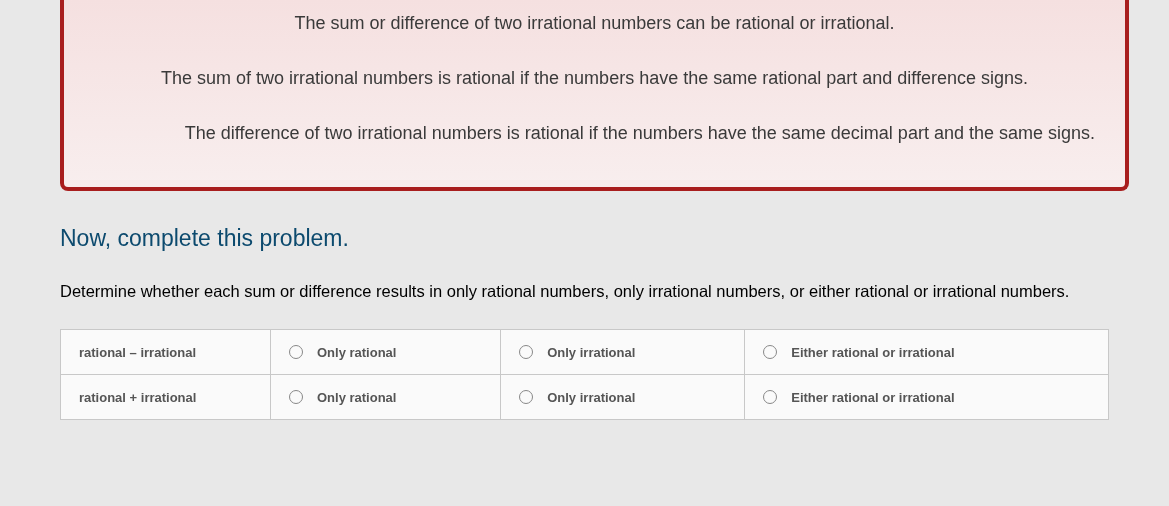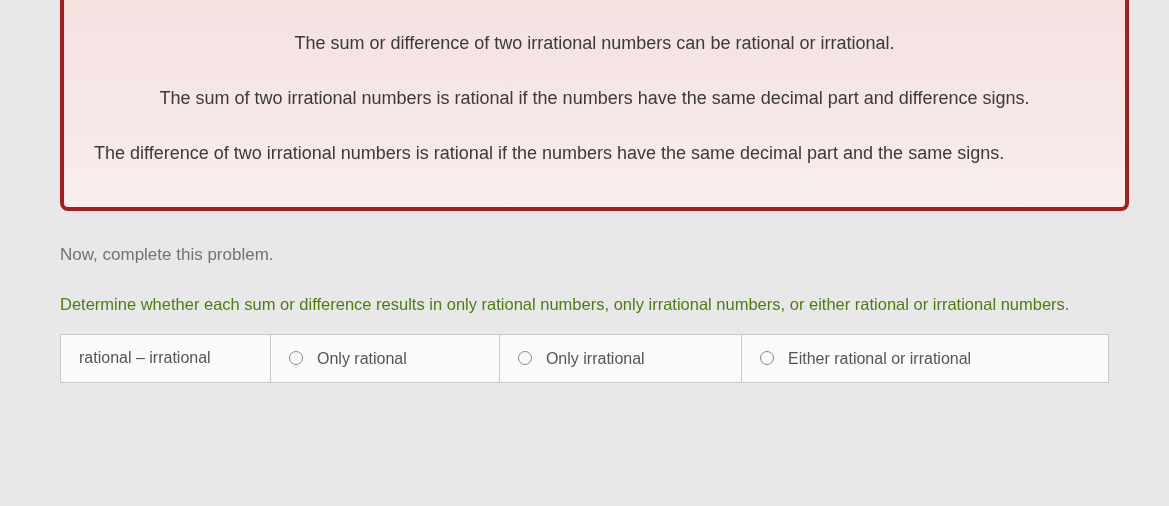--- a/index.html
+++ b/index.html
@@ -10,65 +10,66 @@
     height: 506px;
     overflow: hidden;
     position: relative;
   }
   .info-box {
     background: linear-gradient(180deg, #f5e0e0 0%, #f8eeee 100%);
     border: 4px solid #a81e1e;
     border-top: none;
     border-radius: 0 0 8px 8px;
     margin: 0 40px 0 60px;
-    padding: 30px 30px 40px 30px;
+    padding: 10px 30px 40px 30px;
     color: #3a3a3a;
     font-size: 18px;
     line-height: 1.5;
   }
   .info-line-1 {
     text-align: center;
     margin-bottom: 28px;
     font-size: 18px;
   }
   .info-line-2 {
     text-align: center;
     margin-bottom: 28px;
     font-size: 18px;
     padding: 0 10px;
   }
   .info-line-3 {
-    text-align: left;
+    text-align: right;
     font-size: 18px;
   }
   .question-area {
     padding: 34px 60px 0 60px;
     color: #333;
   }
   .prompt-title {
-    font-size: 17px;
-    color: #737373;
+    font-size: 23px;
+    color: #0c4a6e;
     margin-bottom: 30px;
   }
   .prompt-sub {
     font-size: 16.5px;
-    color: #4d7c0f;
-    margin-bottom: 20px;
+    color: #000000;
+    margin-bottom: 28px;
   }
   .table {
     width: 100%;
     border-collapse: collapse;
     background: #fafafa;
   }
   .table td {
     border: 1px solid #c8c8c8;
     padding: 14px 18px;
-    font-size: 16px;
+    font-size: 13px;
     color: #555;
     vertical-align: middle;
+    font-weight: bold;
   }
   .row-label {
     width: 210px;
     color: #666;
   }
   .opt-cell { white-space: nowrap; }
   .radio {
     display: inline-block;
     width: 14px;
     height: 14px;
@@ -81,21 +82,21 @@
   }
   .opt-text { vertical-align: middle; }
   b { font-weight: 400; }
 </style>
 </head>
 <body>
 
 <div class="info-box">
   <p class="info-line-1">The sum or difference of two irrational numbers can be rational or irrational.</p>
   <p class="info-line-2">
-    <span>The </span><b>sum</b><span> of two irrational numbers is rational if the numbers have the </span><b>same</b><span> decimal part and </span><b>difference</b><span> signs.</span>
+    <span>The </span><b>sum</b><span> of two irrational numbers is rational if the numbers have the </span><b>same</b><span> rational part and </span><b>difference</b><span> signs.</span>
   </p>
   <p class="info-line-3">
     <span>The </span><b>difference</b><span> of two irrational numbers is rational if the numbers have the </span><b>same</b><span> decimal part and the </span><b>same</b><span> signs.</span>
   </p>
 </div>
 
 <div class="question-area">
   <p class="prompt-title">Now, complete this problem.</p>
   <p class="prompt-sub">Determine whether each sum or difference results in only rational numbers, only irrational numbers, or either rational or irrational numbers.</p>
 
@@ -106,15 +107,27 @@
       <td class="opt-cell">
         <span class="radio"></span><span class="opt-text">Only rational</span>
       </td>
       <td class="opt-cell">
         <span class="radio"></span><span class="opt-text">Only irrational</span>
       </td>
       <td class="opt-cell">
         <span class="radio"></span><span class="opt-text">Either rational or irrational</span>
       </td>
     </tr>
+    <tr>
+      <td class="row-label">rational + irrational</td>
+      <td class="opt-cell">
+        <span class="radio"></span><span class="opt-text">Only rational</span>
+      </td>
+      <td class="opt-cell">
+        <span class="radio"></span><span class="opt-text">Only irrational</span>
+      </td>
+      <td class="opt-cell">
+        <span class="radio"></span><span class="opt-text">Either rational or irrational</span>
+      </td>
+    </tr>
   </tbody>
     </table>
 </div>
 
 </body></html>

